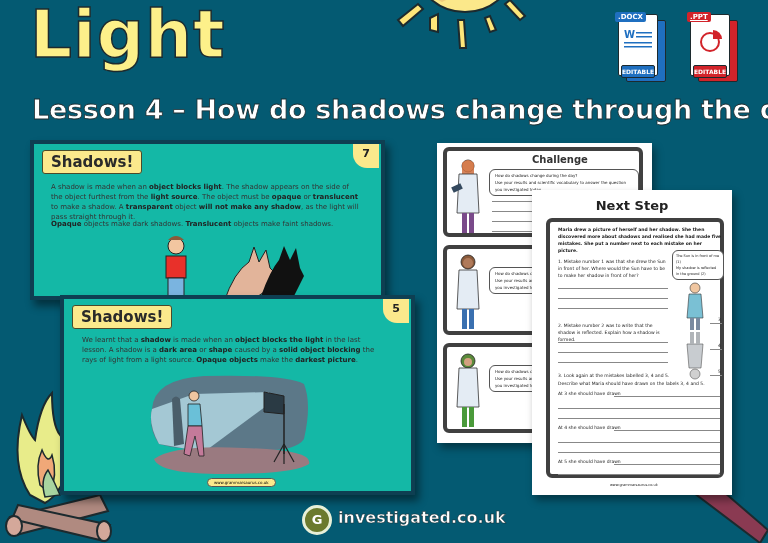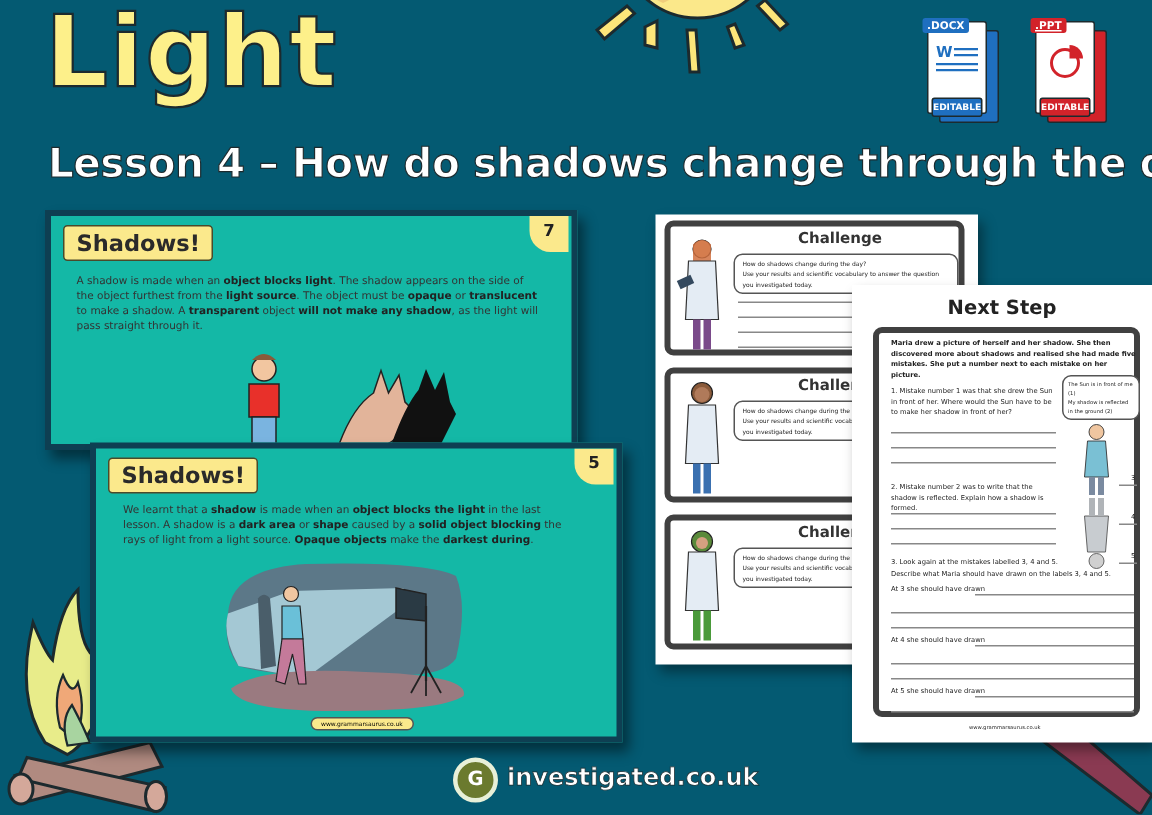--- a/index.html
+++ b/index.html
@@ -191,34 +191,35 @@
 </svg>
 
 <svg class="abs" style="left:690px;top:480px;" width="78" height="63" viewBox="0 0 78 63">
   <path d="M0,10 L20,0 L78,50 L70,63 Z" fill="#8a3a52" stroke="#1c2a2e" stroke-width="2"></path>
 </svg>
 
 <div class="abs slide" style="left:30px; top:140px; width:355px; height:160px;">
   <div class="slide-heading">Shadows!</div>
   <div class="slide-num">7</div>
   <div class="slide-text" style="left:17px; top:38px; width:310px;">A shadow is made when an <b>object blocks light</b>. The shadow appears on the side of the object furthest from the <b>light source</b>. The object must be <b>opaque</b> or <b>translucent</b> to make a shadow. A <b>transparent</b> object <b>will not make any shadow</b>, as the light will pass straight through it.</div>
+  <div class="slide-text" style="left:17px; top:75px; width:310px;"><b>Opaque</b> objects make dark shadows. <b>Translucent</b> objects make faint shadows.</div>
   <svg style="position:absolute; left:120px; top:88px;" width="180" height="70" viewBox="0 0 180 70">
     <circle cx="22" cy="14" r="8" fill="#f2c6a0" stroke="#222" stroke-width="1"></circle>
     <path d="M14,8 Q22,0 30,8" fill="#8a5a3a"></path>
     <rect x="12" y="24" width="20" height="22" fill="#e8302a" stroke="#222" stroke-width="1"></rect>
     <rect x="14" y="46" width="16" height="24" fill="#7ab4e0" stroke="#222" stroke-width="1"></rect>
     <path d="M70,70 Q80,40 95,30 L100,15 L105,30 L112,18 L116,36 L120,40 L110,60 Q100,70 70,70Z" fill="#e2b49a" stroke="#222" stroke-width="1"></path>
     <path d="M105,70 Q115,40 125,28 L130,14 L136,28 L142,16 L146,36 L150,44 L140,64 Q130,70 105,70Z" fill="#111"></path>
   </svg>
 </div>
 
 <div class="abs slide" style="left:60px; top:295px; width:355px; height:200px;">
   <div class="slide-heading">Shadows!</div>
   <div class="slide-num">5</div>
-  <div class="slide-text" style="left:18px; top:36px; width:300px;">We learnt that a <b>shadow</b> is made when an <b>object blocks the light</b> in the last lesson. A shadow is a <b>dark area</b> or <b>shape</b> caused by a <b>solid object blocking</b> the rays of light from a light source. <b>Opaque objects</b> make the <b>darkest during</b>.</div>
+  <div class="slide-text" style="left:18px; top:36px; width:300px;">We learnt that a <b>shadow</b> is made when an <b>object blocks the light</b> in the last lesson. A shadow is a <b>dark area</b> or <b>shape</b> caused by a <b>solid object blocking</b> the rays of light from a light source. <b>Opaque objects</b> make the <b>darkest picture</b>.</div>
   <svg style="position:absolute; left:80px; top:75px;" width="175" height="100" viewBox="0 0 175 100">
     <path d="M8,35 Q10,5 60,2 Q140,0 160,10 Q168,30 160,65 Q150,80 100,75 Q40,78 15,70 Q4,55 8,35Z" fill="#5c7888"></path>
     <path d="M50,20 L125,18 L125,30 L60,78 L15,70 Q4,50 8,35Z" fill="#a4c8d4"></path>
     <path d="M10,85 Q30,70 100,74 Q170,76 165,90 Q150,100 80,100 Q15,100 10,85Z" fill="#9a7a80"></path>
     <path d="M28,25 Q32,20 36,25 L40,70 L30,72Z" fill="#4a5e6a"></path>
     <circle cx="50" cy="22" r="5" fill="#f0c6a0" stroke="#222" stroke-width="0.8"></circle>
     <path d="M44,30 L56,30 L58,52 L44,52Z" fill="#6ac0d8" stroke="#222" stroke-width="0.8"></path>
     <path d="M44,52 L58,52 L60,82 L55,82 L51,62 L46,82 L40,80Z" fill="#c47a9a" stroke="#222" stroke-width="0.8"></path>
     <path d="M120,18 L140,22 L140,40 L120,38Z" fill="#2a3a44" stroke="#222" stroke-width="1"></path>
     <line x1="140" y1="30" x2="140" y2="80" stroke="#222" stroke-width="1.5"></line>
@@ -272,21 +273,21 @@
       <rect x="12" y="56" width="5" height="20" fill="#4a9a3a"></rect>
       <rect x="19" y="56" width="5" height="20" fill="#4a9a3a"></rect>
     </svg>
     <div class="bubble" style="left:42px; top:18px; width:150px;">
       <div>How do shadows change during the day?</div>
       <div>Use your results and scientific vocabulary to answer the question you investigated today.</div>
     </div>
   </div>
 </div>
 
-<div class="abs sheet" style="left:532px; top:190px; width:200px; height:305px;margin-left:36px;">
+<div class="abs sheet" style="left:532px; top:190px; width:200px; height:305px;">
   <div class="abs" style="left:0; top:8px; width:200px; text-align:center; font-weight:bold; font-size:13px; color:#222;">Next Step</div>
   <div class="panel" style="left:14px; top:28px; width:178px; height:260px;">
     <div class="tiny" style="left:8px; top:4px; width:165px; font-weight:bold;">Maria drew a picture of herself and her shadow. She then discovered more about shadows and realised she had made five mistakes. She put a number next to each mistake on her picture.</div>
     <div class="bubble" style="left:122px; top:28px; width:52px; font-size:3.5px; line-height:6px; padding:2px 3px;">
       <div>The Sun is in front of me (1)</div>
       <div>My shadow is reflected in the ground (2)</div>
     </div>
     <div class="tiny" style="left:8px; top:36px; width:110px;">1. Mistake number 1 was that she drew the Sun in front of her. Where would the Sun have to be to make her shadow in front of her?</div>
     <div class="line" style="left:8px; top:66px; width:110px;"></div>
     <div class="line" style="left:8px; top:76px; width:110px;"></div>

